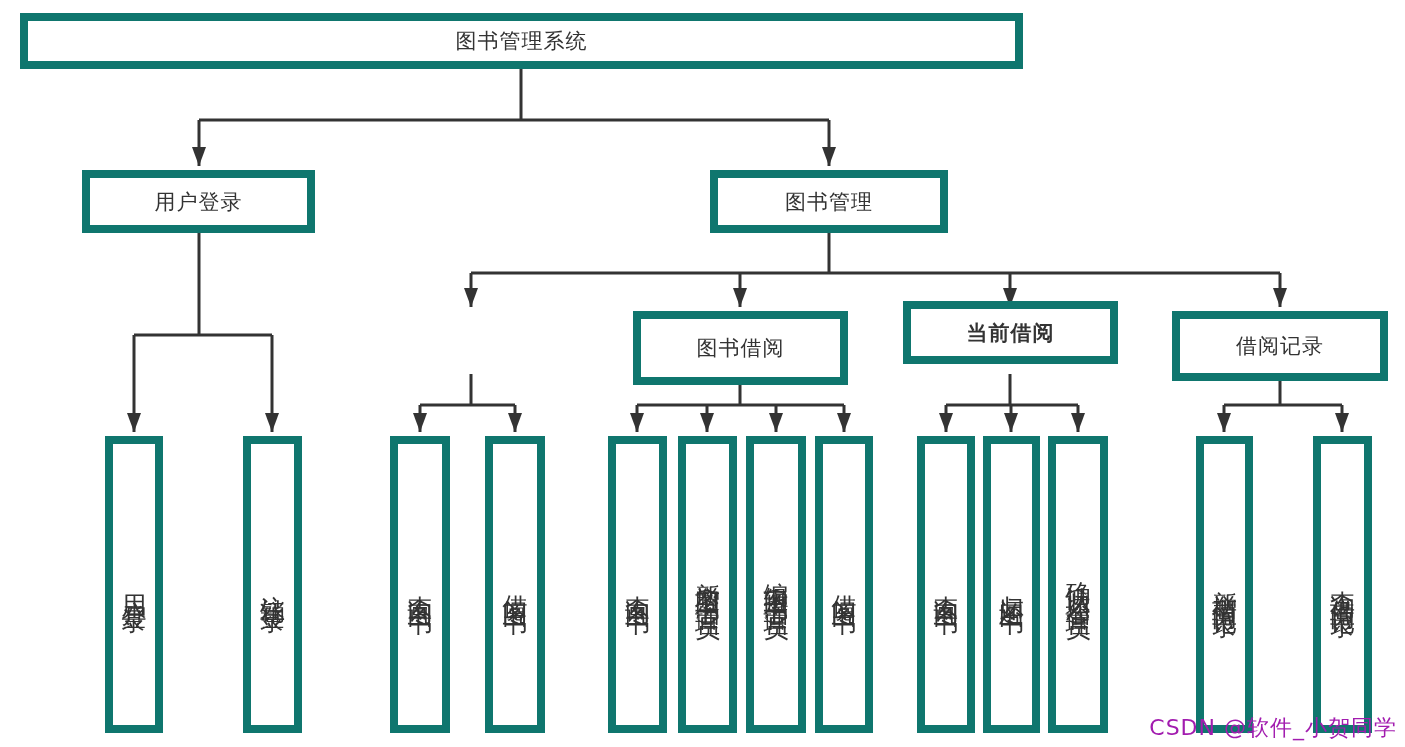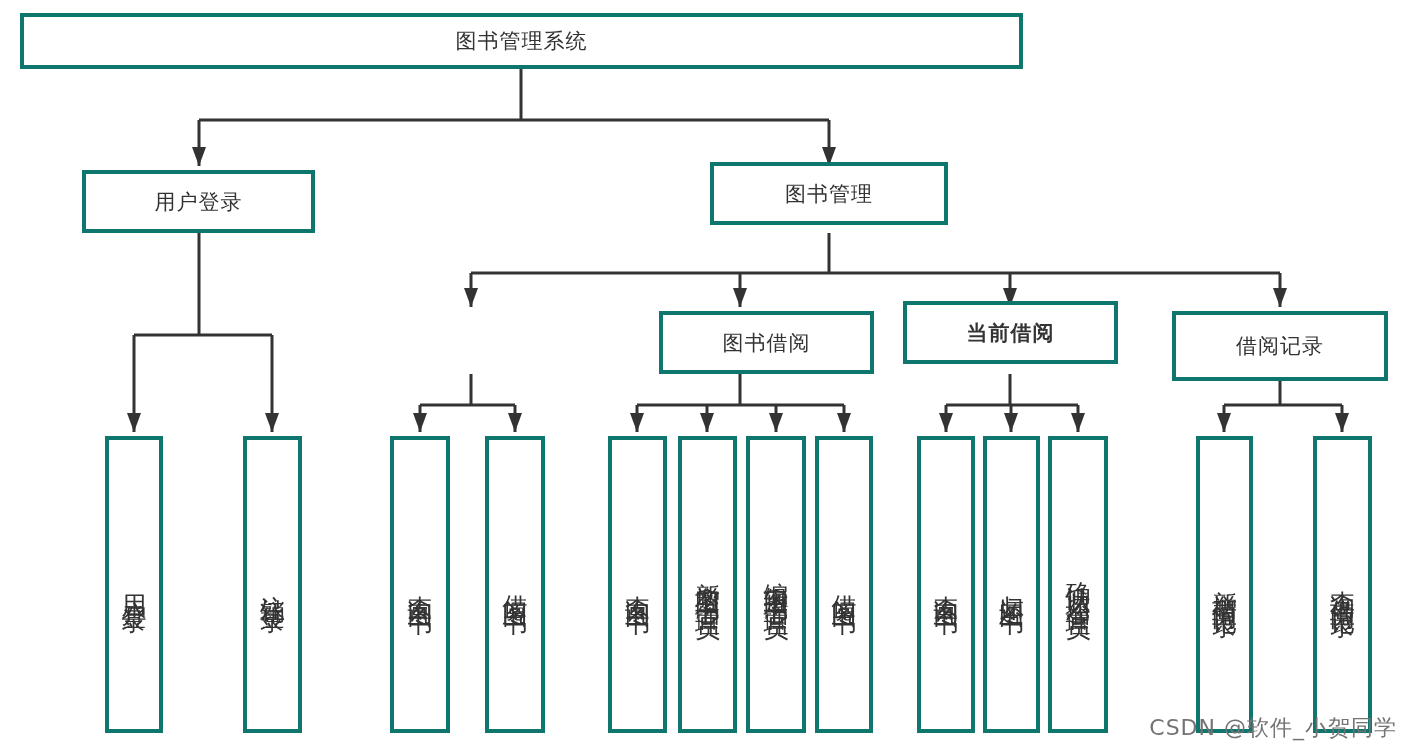--- a/index.html
+++ b/index.html
@@ -22,45 +22,45 @@
   }
   svg.connectors .ln {
     stroke: #333333;
     stroke-width: 3;
     fill: none;
   }
 
   .node {
     position: absolute;
     background: #ffffff;
-    border: 4px solid #0f766e;
+    border: 8px solid #0f766e;
     color: #333333;
     display: flex;
     align-items: center;
     justify-content: center;
   }
   .hbox { font-size: 21px; letter-spacing: 1px; white-space: nowrap; }
 
   .vbox span {
     writing-mode: vertical-rl;
     text-orientation: mixed;
     font-size: 25px;
     letter-spacing: 5px;
     line-height: 1;
     color: #333333;
   }
 
   
   #n-root           { left: 20px;   top: 13px;  width: 1003px; height: 56px; }
   
   #n-user-login     { left: 82px;   top: 170px; width: 233px;  height: 63px; }
-  #n-book-mgmt      { left: 710px;  top: 162px; width: 238px;  height: 63px; text-align: right; }
+  #n-book-mgmt      { left: 710px;  top: 170px; width: 238px;  height: 63px; text-align: right; }
   
   #n-new-book-rec   { left: 363px;  top: 311px; width: 216px;  height: 63px; }
-  #n-book-borrow    { left: 633px;  top: 311px; width: 215px;  height: 63px; margin-left: 26px; }
+  #n-book-borrow    { left: 633px;  top: 311px; width: 215px;  height: 74px; }
   #n-cur-borrow     { left: 903px;  top: 301px; width: 215px;  height: 63px; font-weight: bold; }
   #n-borrow-rec     { left: 1172px; top: 311px; width: 216px;  height: 70px; }
   
   .vbox             { top: 436px; height: 297px; }
   #l-user-login     { left: 105px;  width: 58px; }
   #l-logout         { left: 243px;  width: 59px; }
   #l-rec-query      { left: 390px;  width: 60px; }
   #l-rec-borrow     { left: 485px;  width: 60px; }
   #l-bb-query       { left: 608px;  width: 59px; }
   #l-bb-add         { left: 678px;  width: 59px; }
@@ -69,21 +69,21 @@
   #l-cb-query       { left: 917px;  width: 58px; }
   #l-cb-return      { left: 983px;  width: 57px; }
   #l-cb-confirm     { left: 1048px; width: 60px; }
   #l-br-add         { left: 1196px; width: 57px; }
   #l-br-query       { left: 1313px; width: 59px; }
 
   .watermark {
     position: absolute;
     right: 8px;
     bottom: 4px;
-    color: #737373;
+    color: #a21caf;
     font-size: 22px;
     letter-spacing: 1px;
     z-index: 5;
     white-space: nowrap;
   }
 </style>
 </head>
 <body>
 
 <div class="canvas">

